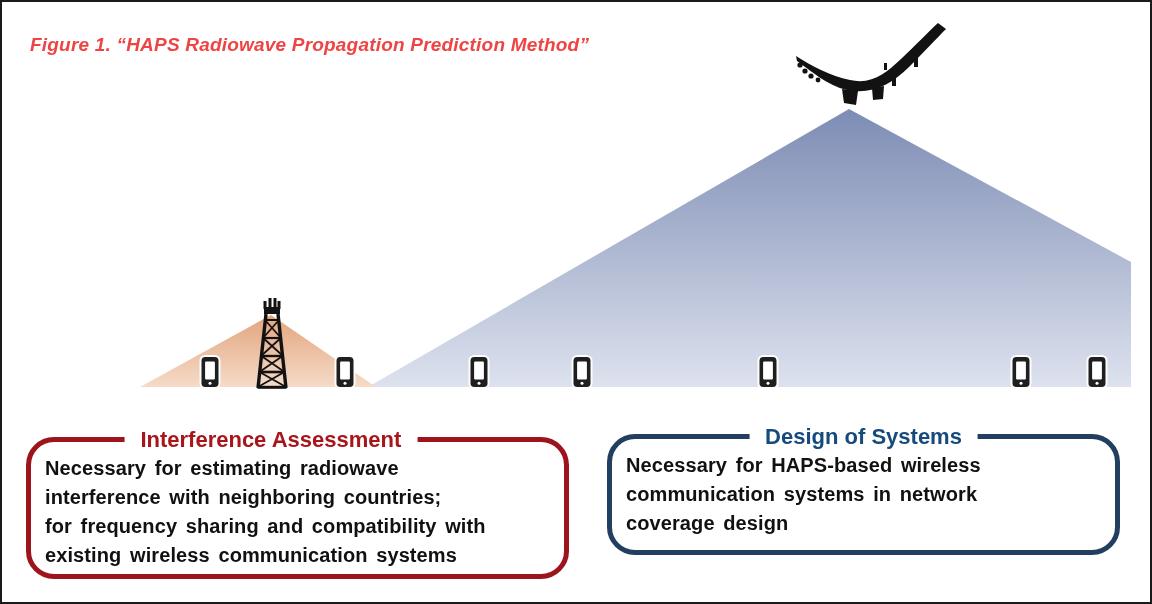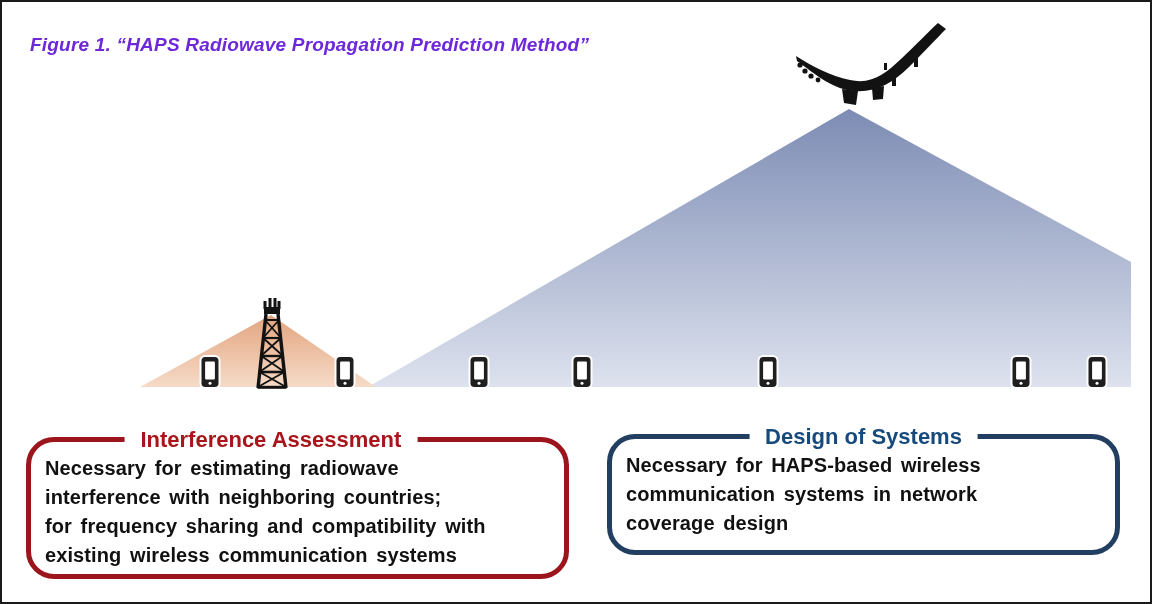--- a/index.html
+++ b/index.html
@@ -8,21 +8,21 @@
     width:1152px;height:604px;
     box-sizing:border-box;
     background:#ffffff;
     border:2px solid #1a1a1a;
     overflow:hidden;
     font-family:"Liberation Sans", sans-serif;
   }
   .caption{
     position:absolute;left:28px;top:32px;
     font-size:19px;font-weight:bold;font-style:italic;
-    color:#6d28d9;letter-spacing:0.2px;white-space:nowrap;
+    color:#ef4444;letter-spacing:0.2px;white-space:nowrap;
   }
   .scene{position:absolute;left:0;top:0;width:1152px;height:400px;}
   .callout{
     position:absolute;box-sizing:border-box;
     border-radius:28px;background:#ffffff;
   }
   .callout.red{
     left:24px;top:435px;width:543px;height:142px;
     border:5px solid var(--red-border,#9c151c);
   }

